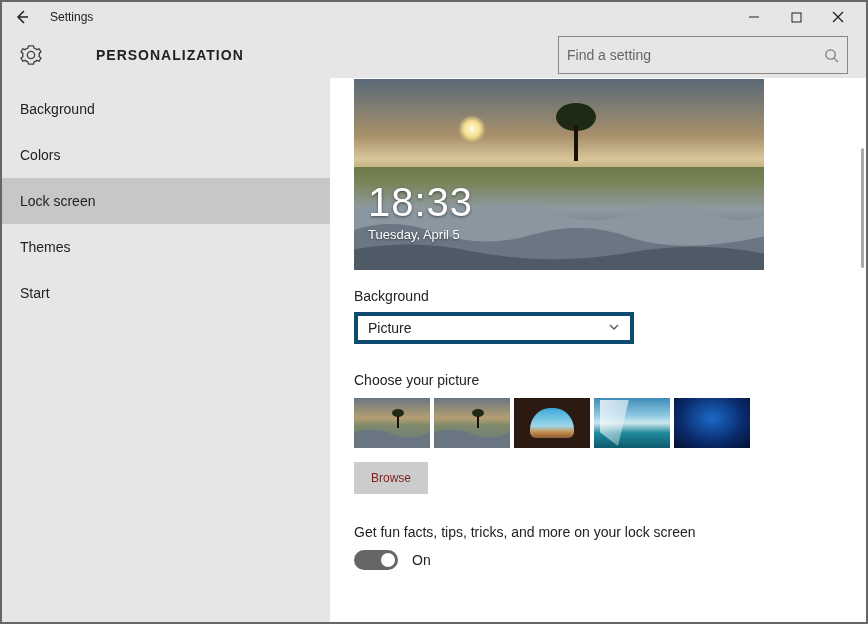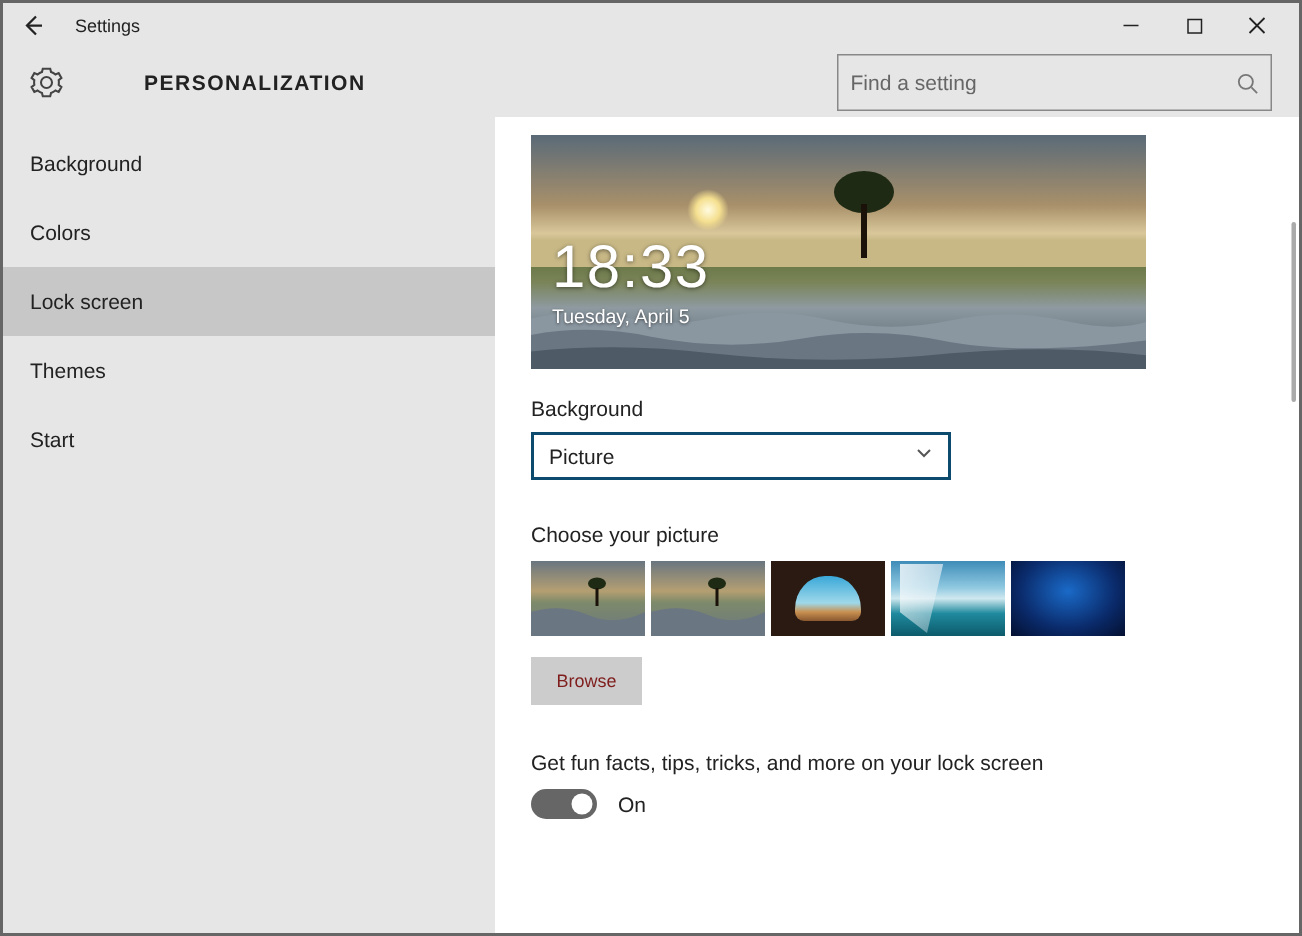--- a/index.html
+++ b/index.html
@@ -23,33 +23,33 @@
   .search-wrap { margin-left: auto; width: 290px; height: 38px; border: 1px solid #888; background: #e6e6e6; display: flex; align-items: center; padding: 0 8px; }
   .search-input { flex: 1; border: none; background: transparent; font-size: 14px; color: #444; outline: none; }
   .search-input::placeholder { color: #666; }
   .body { flex: 1; display: flex; overflow: hidden; }
   .sidebar { width: 328px; background: #e6e6e6; padding-top: 8px; }
   .side-item { height: 46px; padding: 0 18px; display: flex; align-items: center; font-size: 14px; color: #222; cursor: pointer; }
   .side-item.selected { background: #c7c7c7; }
   .content { flex: 1; background: #fff; padding: 0 0 0 24px; position: relative; overflow: hidden; }
   .scroll-indicator { position: absolute; right: 2px; top: 70px; width: 3px; height: 120px; background: #aaa; border-radius: 2px; }
   .preview {
-    width: 410px; height: 156px; position: relative; overflow: hidden; margin-top: 12px;
+    width: 410px; height: 191px; position: relative; overflow: hidden; margin-top: 1px;
   }
   .sky { position: absolute; inset: 0; background: linear-gradient(to bottom, #5a6a78 0%, #a8906a 30%, #d9c79a 42%, #c8b886 45%); }
   .sun { position: absolute; left: 104px; top: 36px; width: 28px; height: 28px; background: radial-gradient(circle, #fffbe0 0%, #f5e090 40%, rgba(245,224,144,0) 70%); border-radius: 50%; }
   .ground { position: absolute; left:0; right:0; top: 88px; bottom:0; background: linear-gradient(to bottom, #6d7a4a 0%, #7a8458 15%, #8e9aa0 40%, #6d7a84 70%, #4f5a64 100%); }
   .rocks { position: absolute; left:0; right:0; top: 110px; bottom:0; }
   .rocks svg { width:100%; height:100%; display:block; }
   .tree { position: absolute; left: 200px; top: 22px; }
   .clock { position: absolute; left: 14px; bottom: 28px; color: #fff; }
   .clock-time { font-size: 40px; font-weight: 300; letter-spacing: 1px; text-shadow: 0 1px 3px rgba(0,0,0,.5); }
   .clock-date { font-size: 13px; margin-top: 2px; text-shadow: 0 1px 2px rgba(0,0,0,.5); }
   .section-label { font-size: 14px; color: #222; margin-top: 18px; }
-  .dropdown { width: 280px; height: 32px; border: 2px solid #0c4a6e; margin-top: 8px; display: flex; align-items: center; padding: 0 10px; cursor: pointer; background: #fff; }
+  .dropdown { width: 280px; height: 32px; border: 4px solid #0c4a6e; margin-top: 8px; display: flex; align-items: center; padding: 0 10px; cursor: pointer; background: #fff; }
   .dropdown-text { font-size: 14px; color: #222; }
   .dropdown-chev { margin-left: auto; }
   .thumbs { display: flex; gap: 4px; margin-top: 10px; }
   .thumb { width: 76px; height: 50px; position: relative; overflow: hidden; cursor: pointer; }
   .thumb1, .thumb2 { background: linear-gradient(to bottom, #6a7680 0%, #b59f72 40%, #7e8a6a 55%, #6a7680 100%); }
   .thumb3 { background: #2a1a12; }
   .thumb3::after { content:""; position:absolute; left:16px; top:10px; width:44px; height:30px; background: linear-gradient(to bottom, #3aa8d8 0%, #9ed8ea 60%, #c89050 80%, #8a5830 100%); border-radius: 20px 20px 6px 6px / 22px 22px 6px 6px; }
   .thumb4 { background: linear-gradient(to bottom, #3e8cb8 0%, #8ec8e0 35%, #cfe8ef 50%, #1f8a9e 70%, #0c5a6a 100%); }
   .thumb4::after { content:""; position:absolute; left:6px; top:2px; width:36px; height:46px; background: linear-gradient(135deg, rgba(255,255,255,.8), rgba(200,220,230,.3)); clip-path: polygon(0 0, 80% 0, 50% 100%, 0 70%); }
   .thumb5 { background: radial-gradient(ellipse at 50% 40%, #1a6ac8 0%, #0a2a6a 60%, #041030 100%); }

